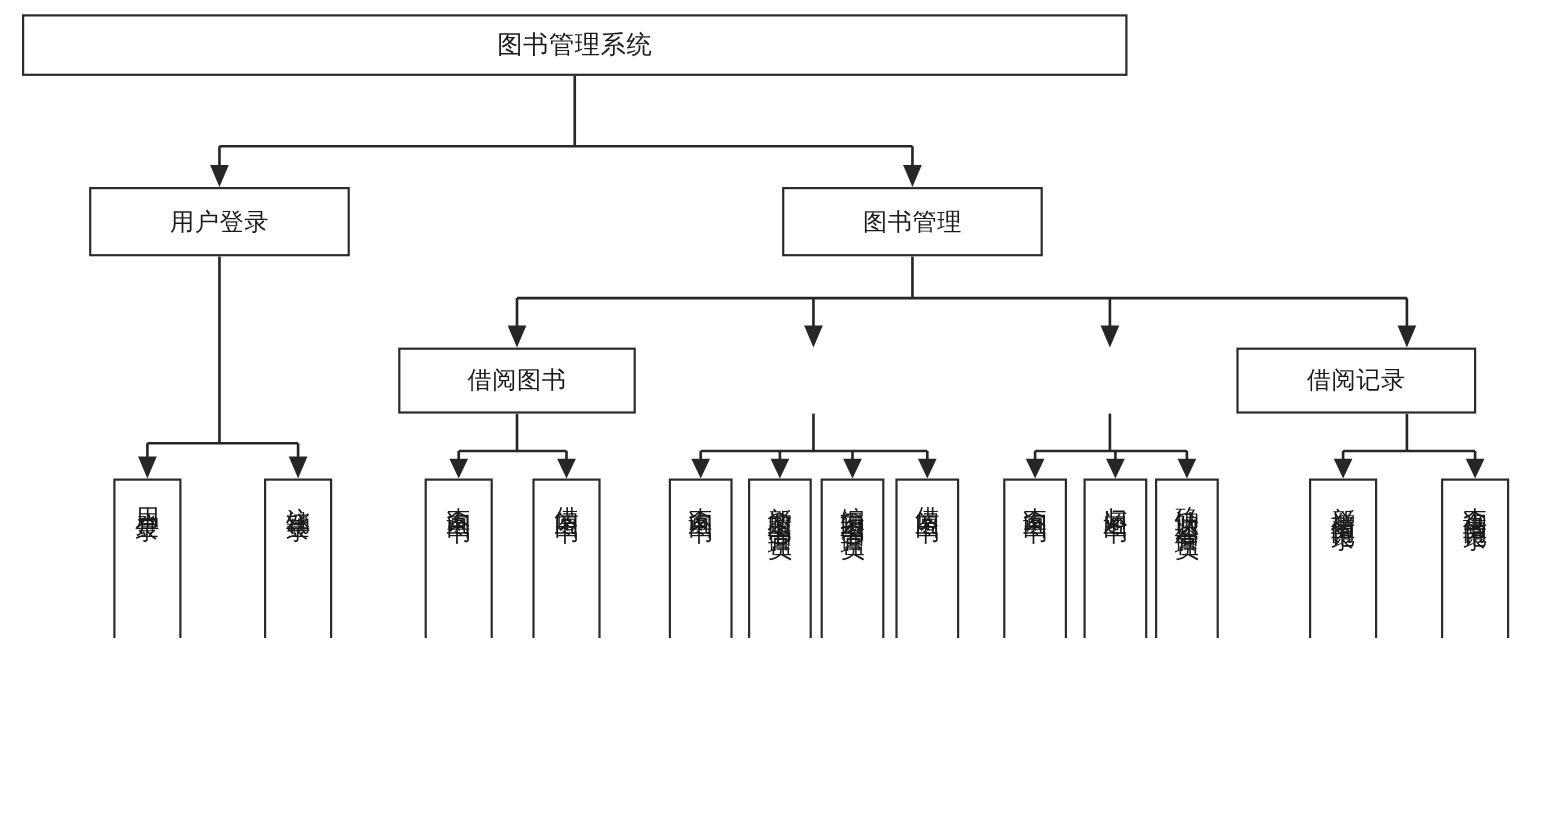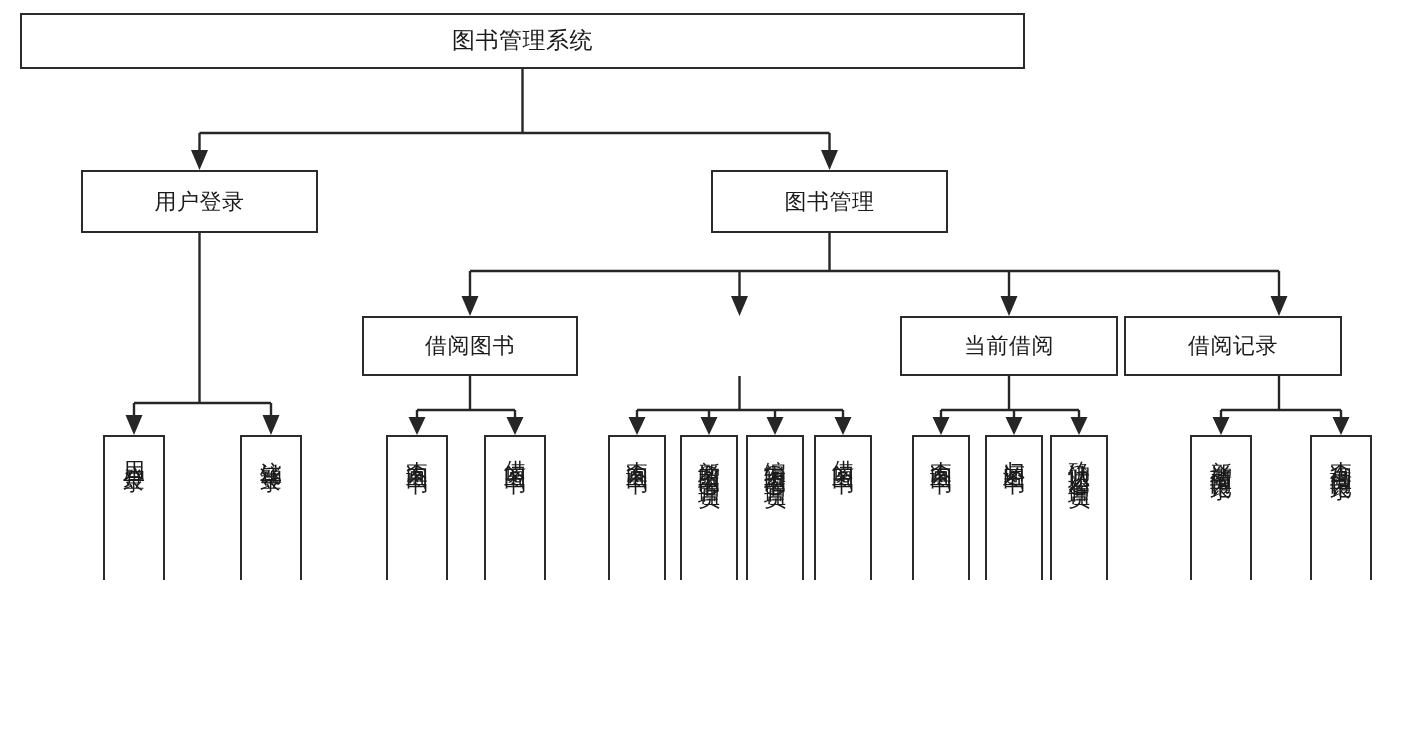--- a/index.html
+++ b/index.html
@@ -157,23 +157,20 @@
 
   <div class="node horiz" style="left:711px;top:170px;width:237px;height:63px;">
     <span class="label">图书管理</span>
   </div>
 
   <div class="node horiz" style="left:362px;top:316px;width:216px;height:60px;">
     <span class="label">借阅图书</span>
   </div>
 
 
-  <div class="node horiz" style="left:900px;top:316px;width:218px;height:60px;">
-    <span class="label">当前借阅</span>
-  </div>
 
   <div class="node horiz" style="left:1124px;top:316px;width:218px;height:60px;">
     <span class="label">借阅记录</span>
   </div>
 
   <div class="node vert" style="left:103px;top:435px;width:62px;height:300px;">
     <span class="label">用户登录</span>
   </div>
 
   <div class="node vert" style="left:240px;top:435px;width:62px;height:300px;">

